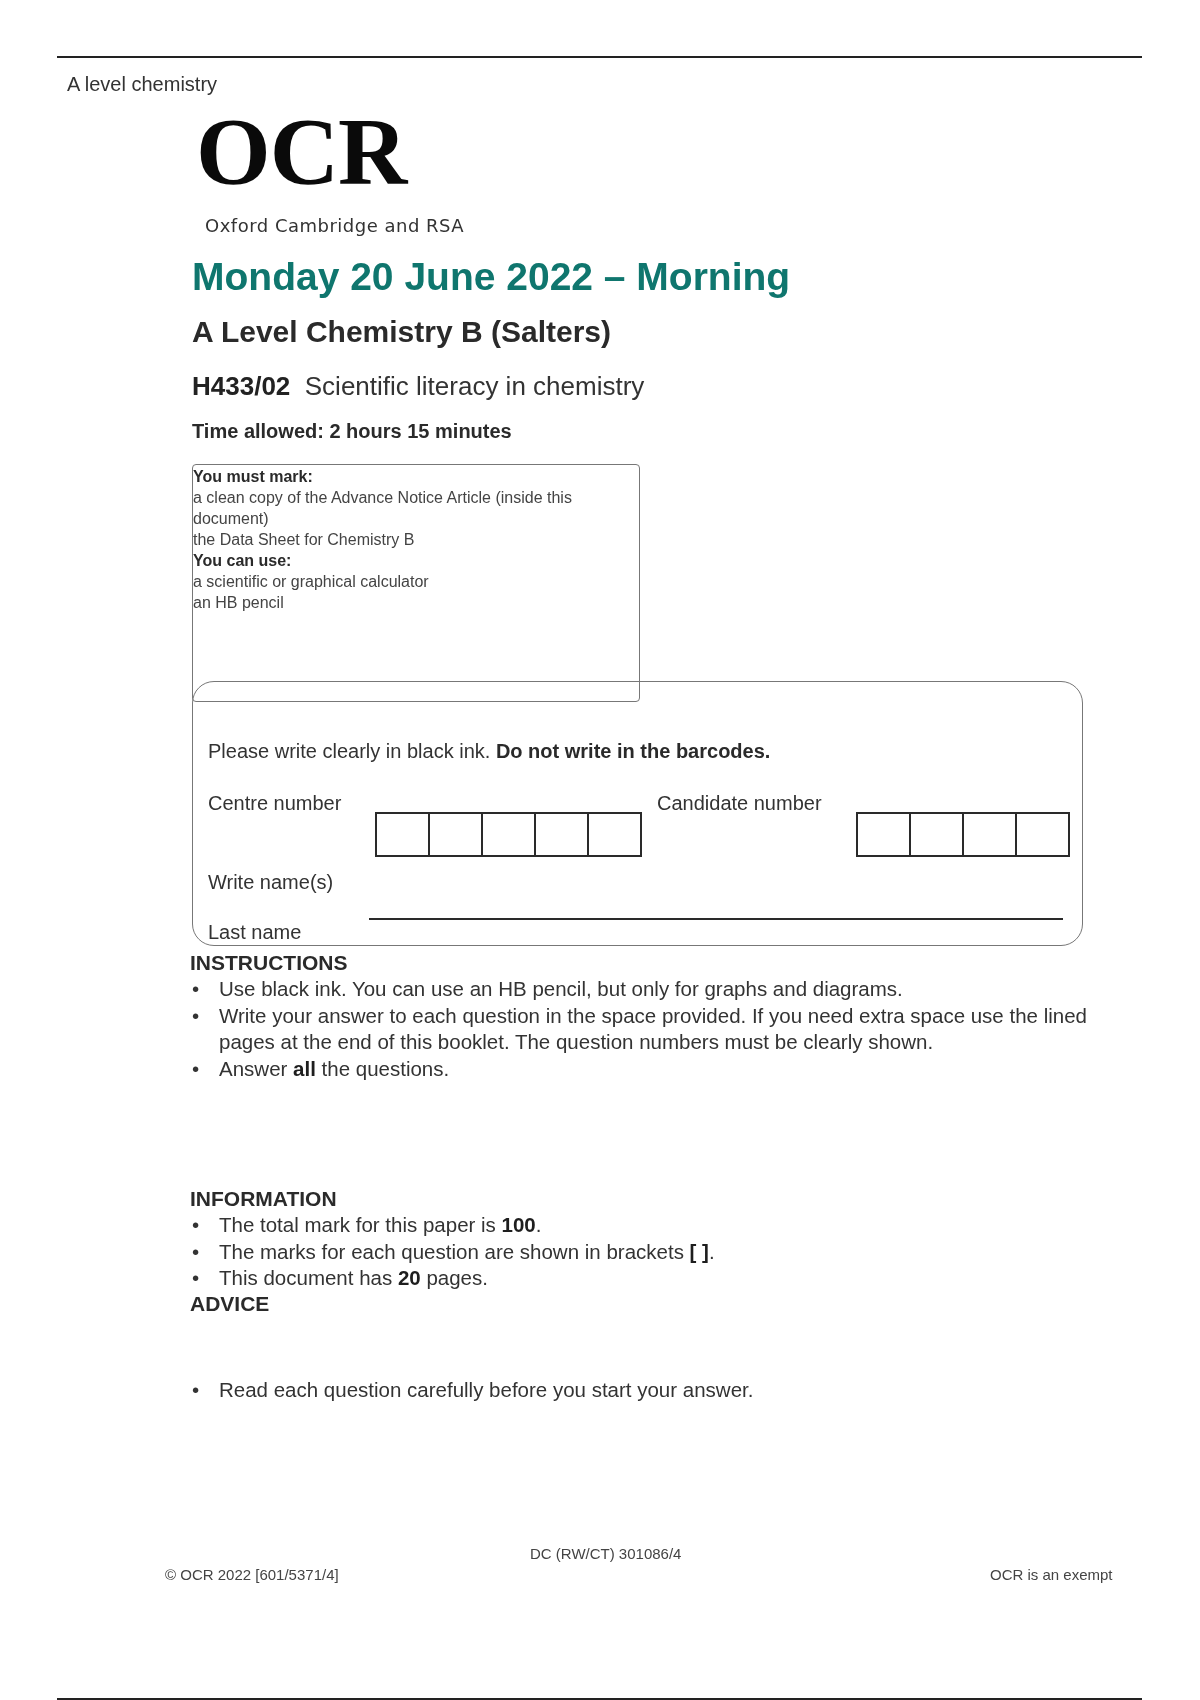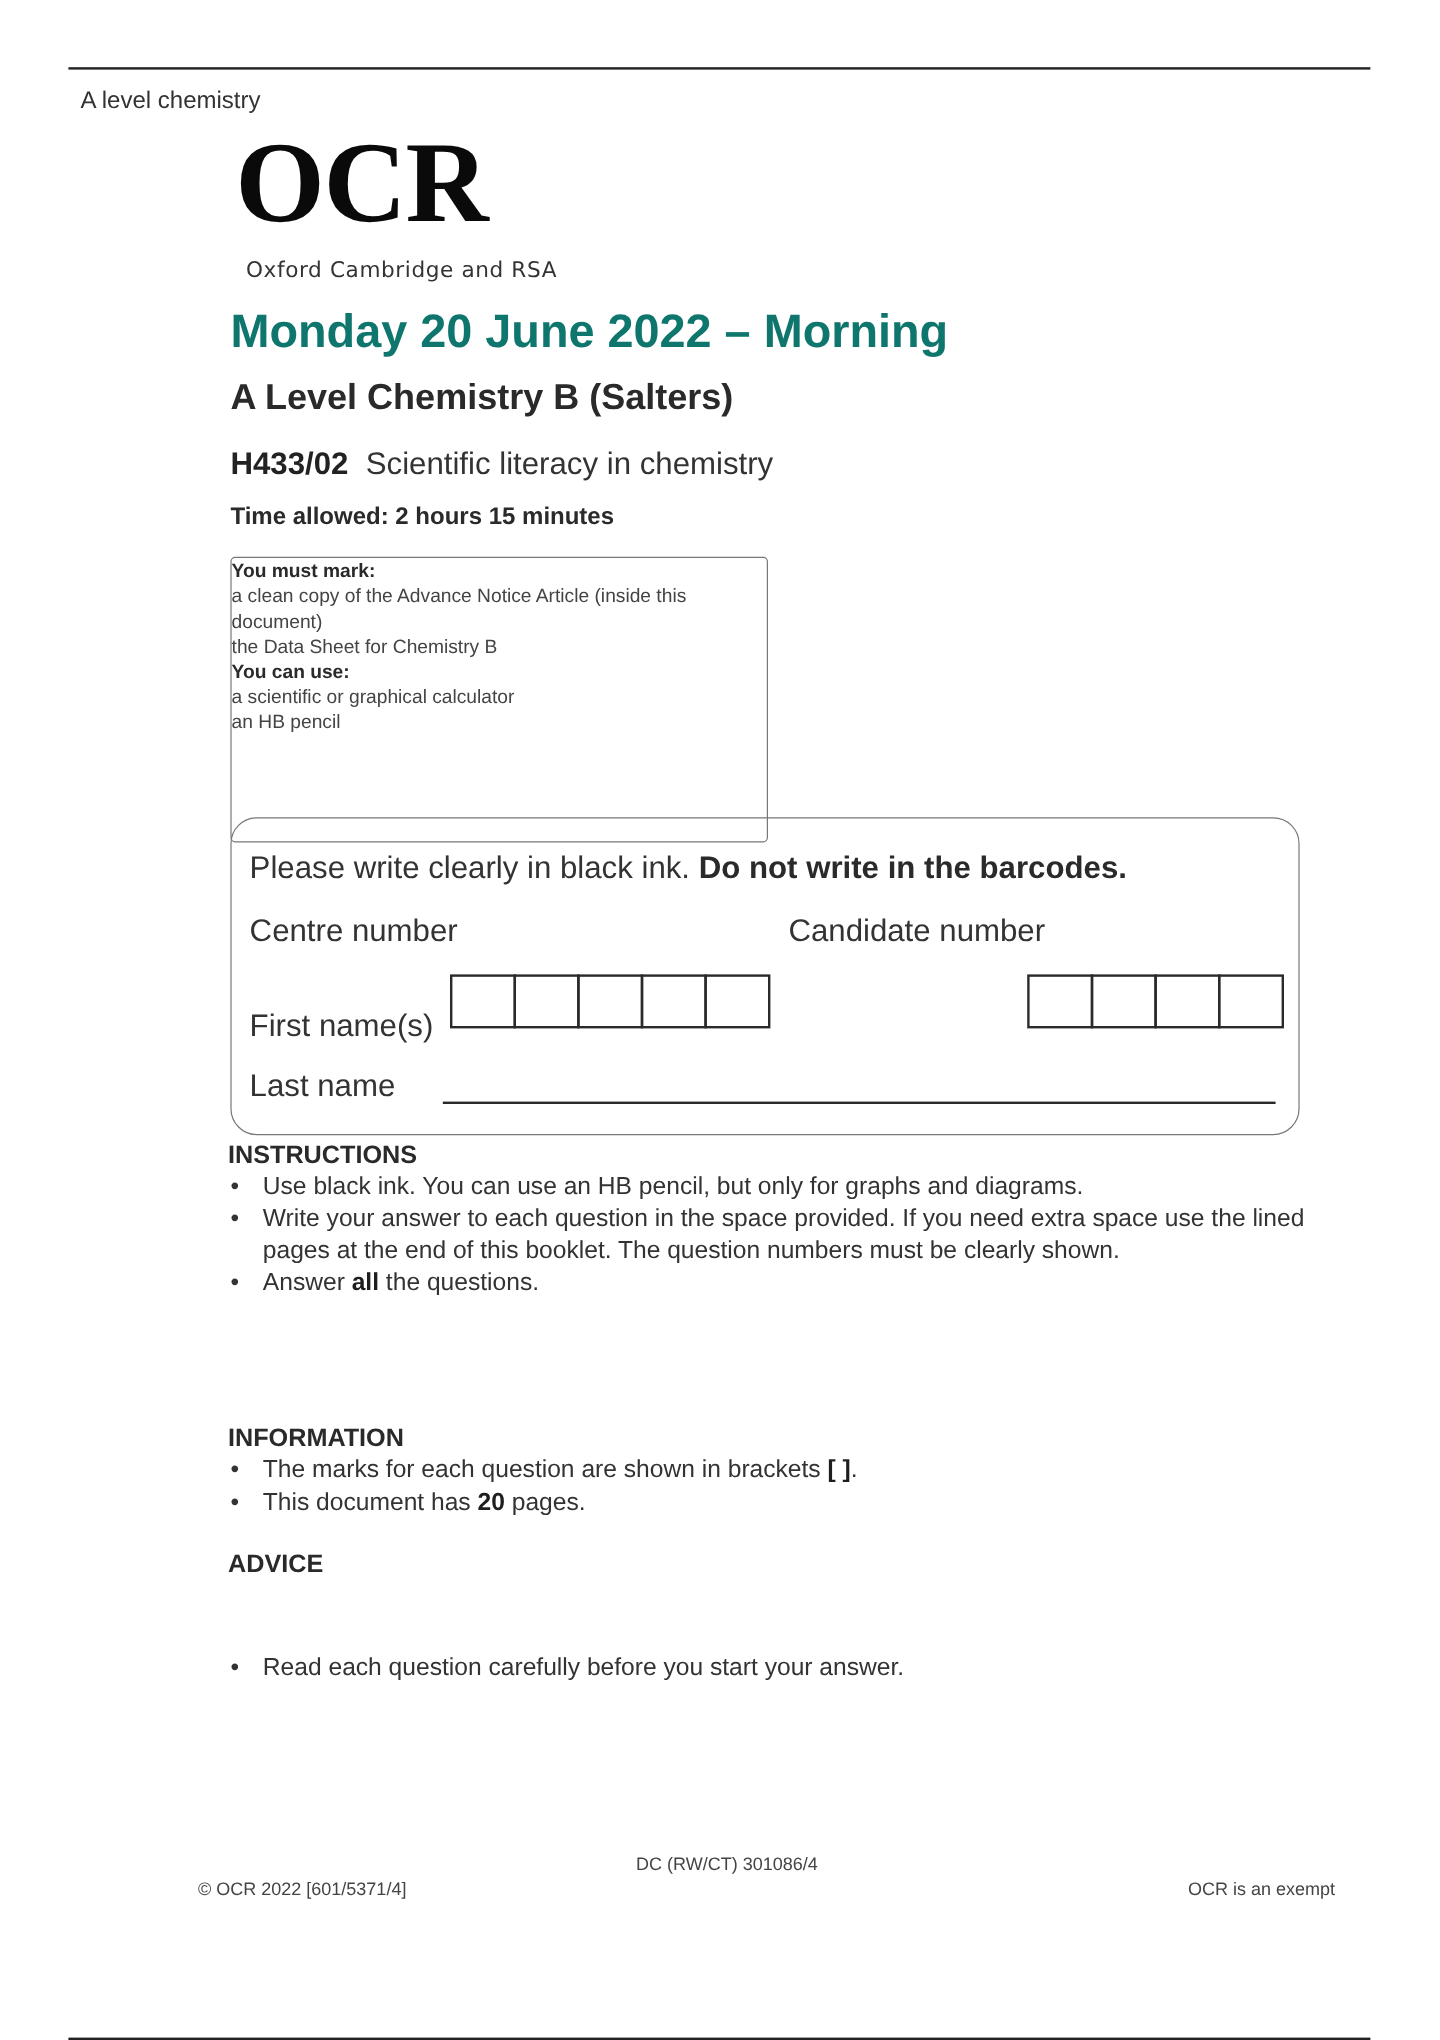--- a/index.html
+++ b/index.html
@@ -23,21 +23,21 @@
       border: 1.5px solid #777; border-radius: 4px; box-sizing: border-box;
       font-size: 16px; line-height: 21px; color: #444; padding: 1px 0 0 0;
     }
     .must-box .hd { font-weight: bold; color: #2a2a2a; }
     .must-box div { white-space: nowrap; }
 
     .form-box {
       left: 192px; top: 681px; width: 891px; height: 265px;
       border: 1.5px solid #777; border-radius: 22px; box-sizing: border-box;
     }
-    .form-text { font-size: 26px; color: #333; }
+    .form-text { font-size: 20px; color: #333; margin-top: 32px; }
     .form-note { left: 208px; top: 708px; }
     .form-note b { color: #2a2a2a; }
     .lbl-centre { left: 208px; top: 760px; }
     .lbl-cand { left: 657px; top: 760px; }
     .lbl-first { left: 208px; top: 839px; }
     .lbl-last { left: 208px; top: 889px; }
     .boxes { display: flex; height: 45px; }
     .boxes span { display: block; height: 45px; border: 2px solid #2a2a2a; box-sizing: border-box; margin-left: -2px; }
     .boxes span:first-child { margin-left: 0; }
     .centre-boxes { left: 375px; top: 812px; }
@@ -82,21 +82,21 @@
   <div>a scientific or graphical calculator</div>
   <div>an HB pencil</div>
 </div>
 
 <div class="abs form-box"></div>
 <div class="abs form-text form-note">
   <span>Please write clearly in black ink. </span><b>Do not write in the barcodes.</b>
 </div>
 <div class="abs form-text lbl-centre">Centre number</div>
 <div class="abs form-text lbl-cand">Candidate number</div>
-<div class="abs form-text lbl-first">First name(s)</div>
+<div class="abs form-text lbl-first">Write name(s)</div>
 <div class="abs form-text lbl-last">Last name</div>
 
 <div class="abs boxes centre-boxes">
   <span></span>
   <span></span>
   <span></span>
   <span></span>
   <span></span>
 </div>
 <div class="abs boxes cand-boxes">
@@ -109,20 +109,21 @@
 
 <div class="abs section-h" style="top:951px;">INSTRUCTIONS</div>
 <div class="abs list" style="top:976px;">
   <div class="item"><span>Use black ink. You can use an HB pencil, but only for graphs and diagrams.</span></div>
   <div class="item"><span>Write your answer to each question in the space provided. If you need extra space use the lined pages at the end of this booklet. The question numbers must be clearly shown.</span></div>
   <div class="item"><span>Answer </span><b>all</b><span> the questions.</span></div>
 </div>
 
 <div class="abs section-h" style="top:1187px;">INFORMATION</div>
 <div class="abs list" style="top:1212px;">
+  <div class="item"><span>The total mark for this paper is </span><b>100</b><span>.</span></div>
   <div class="item"><span>The marks for each question are shown in brackets </span><b>[ ]</b><span>.</span></div>
   <div class="item"><span>This document has </span><b>20</b><span> pages.</span></div>
 </div>
 
 <div class="abs section-h" style="top:1292px;">ADVICE</div>
 <div class="abs list" style="top:1377px;">
   <div class="item"><span>Read each question carefully before you start your answer.</span></div>
 </div>
 
 <div class="abs footer-center">DC (RW/CT) 301086/4</div>

